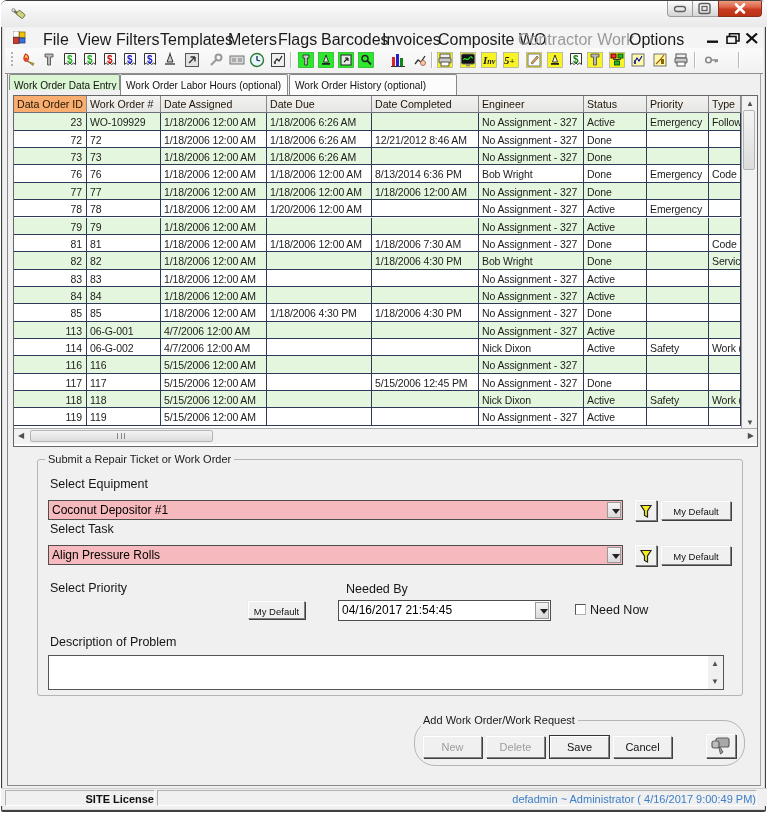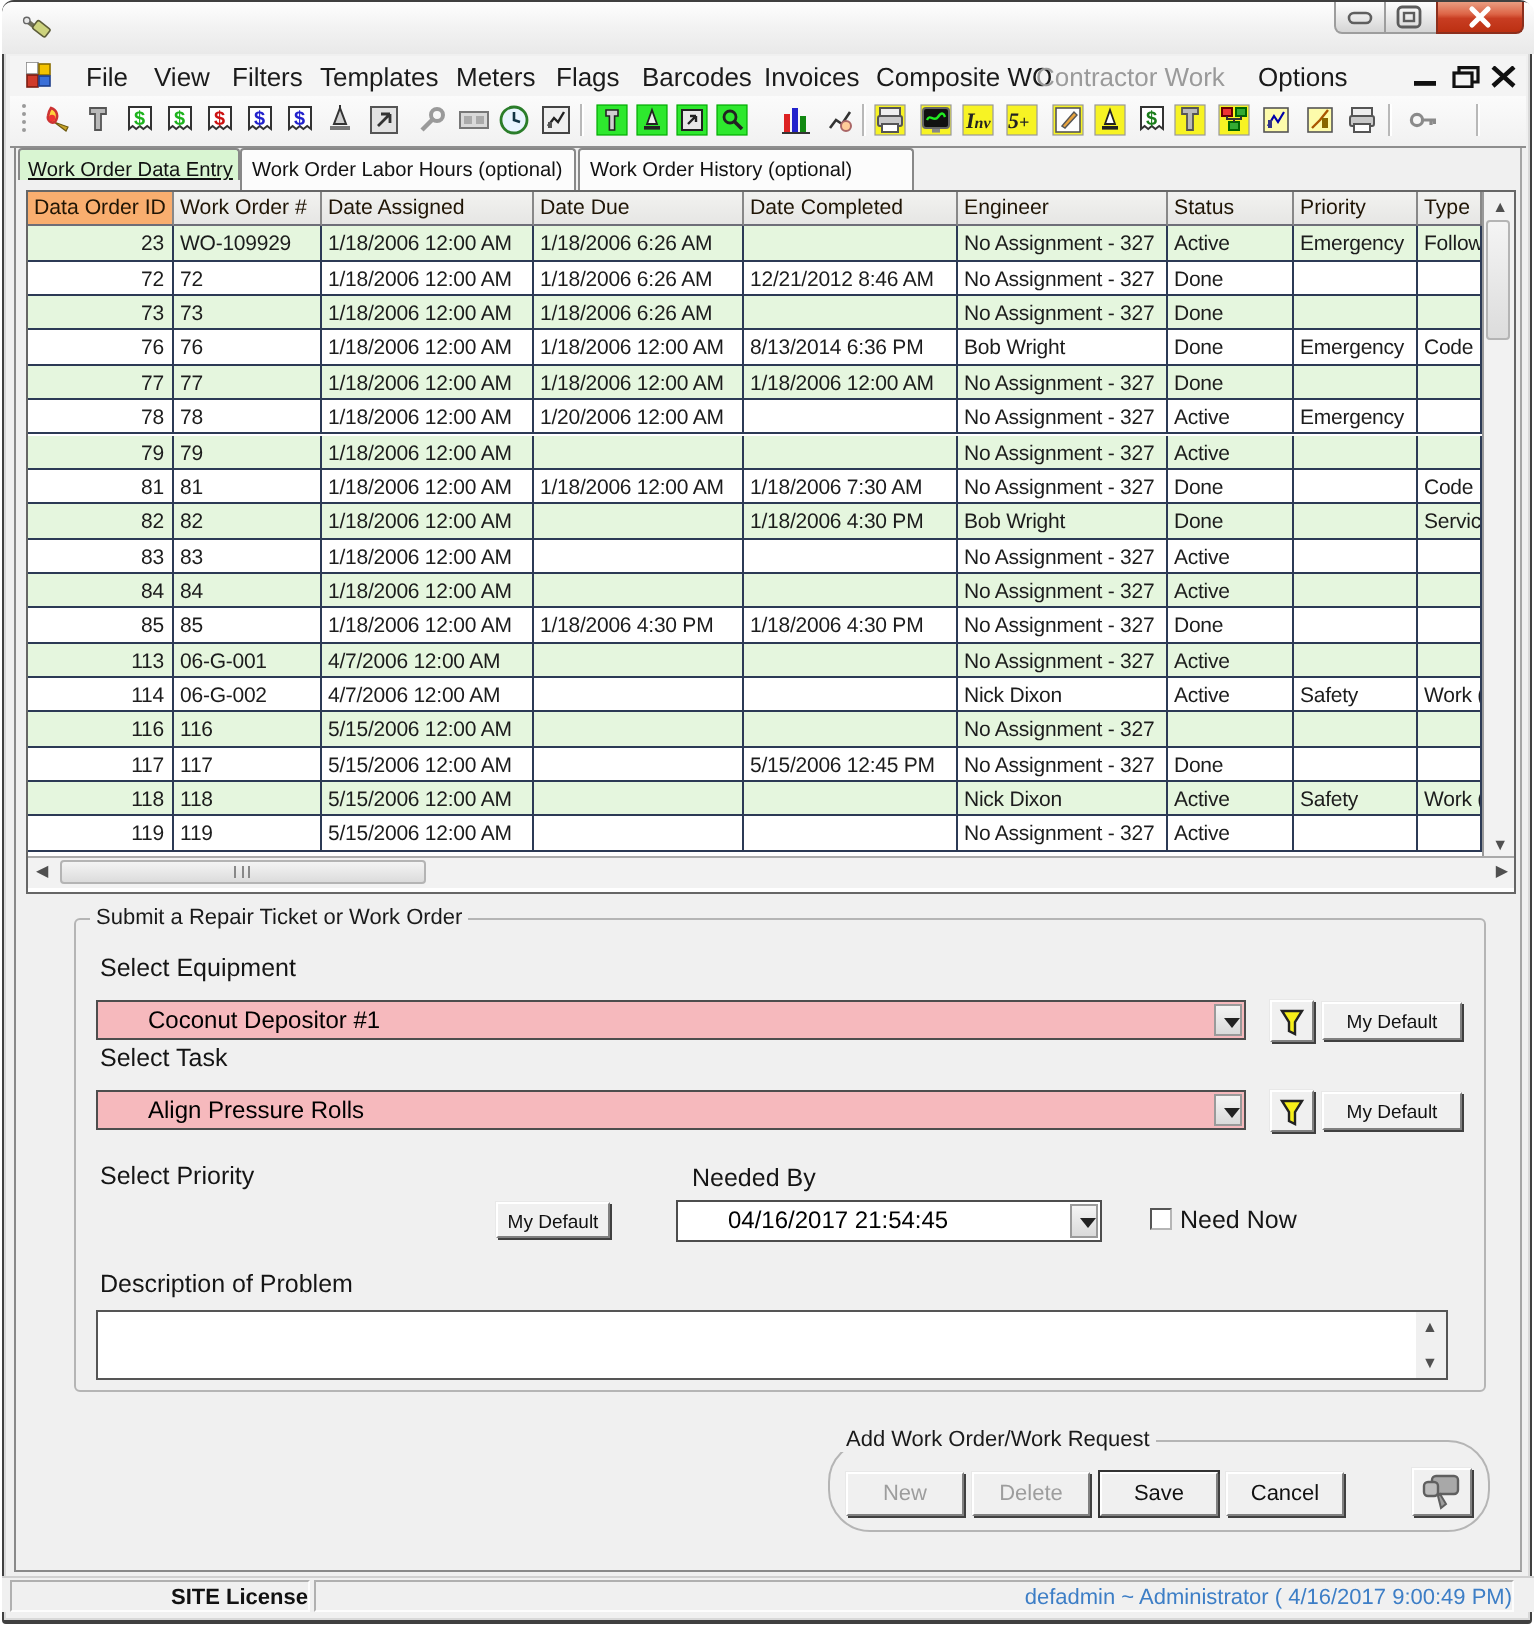--- a/index.html
+++ b/index.html
@@ -13,21 +13,21 @@
 #title-text { position:absolute; left:27px; top:7px; font-size:11px; color:#121212; white-space:nowrap; }
 
 .wbtn { position:absolute; top:0; height:16px; border:1px solid #9d9d9d; border-top:none;
   background:linear-gradient(#fdfdfd,#ececec 45%,#d5d5d5); }
 #b-min { left:666px; width:26px; border-radius:0 0 0 4px; }
 #b-max { left:692px; width:25px; border-left:none; border-right:none; }
 #b-close { left:717px; width:44px; border-radius:0 0 4px 0; border-color:#8c2f1d;
   background:linear-gradient(#eb9d81,#dd6547 40%,#c83d22 55%,#bc3012); }
 
 #menubar { position:absolute; left:5px; right:5px; top:28px; height:20px; background:#f4f4f4; }
-.mi { position:absolute; top:3px; font-size:13px; color:#1a1a1a; }
+.mi { position:absolute; top:3px; font-size:16px; color:#1a1a1a; }
 
 #toolbar { position:absolute; left:5px; right:5px; top:48px; height:26px;
   background:linear-gradient(#fbfbfb,#f1f1f1); border-bottom:1px solid #8e8e8e; }
 .tico { position:absolute; top:4px; width:16px; height:16px; }
 .tsep { position:absolute; top:4px; width:1px; height:16px; background:#b8b8b8; box-shadow:1px 0 0 #fff; }
 
 #form { position:absolute; left:7px; right:7px; top:74px; bottom:27px; background:#f0f0f0;
   border:1px solid #898989; border-top:none; border-right-color:#a5a5a5; }
 
 .tab { position:absolute; top:0px; height:22px; background:#fcfcfc; border:1px solid #888;
@@ -42,21 +42,21 @@
 
 .sb { position:absolute; background:#f2f2f2; }
 .sb-thumb { position:absolute; background:linear-gradient(#f4f4f4,#dcdcdc); border:1px solid #b4b4b4; border-radius:2px; }
 .arr { position:absolute; font-size:8px; color:#505050; text-align:center; line-height:10px; }
 
 .group { position:absolute; border:1px solid #b5b5b5; border-radius:3px; }
 .glabel { position:absolute; top:-7px; background:#f0f0f0; font-size:11px; color:#1a1a1a; padding:0 3px; white-space:nowrap; }
 .lbl { position:absolute; font-size:12.5px; color:#151515; white-space:nowrap; }
 
 .combo { position:absolute; border:1px solid #4d4d4d; background:#fff; font-size:12px; color:#000; }
-.combo .txt { position:absolute; left:3px; top:2px; white-space:nowrap;margin-left:22px; }
+.combo .txt { position:absolute; left:3px; top:2px; white-space:nowrap; }
 .dd { position:absolute; right:1px; top:1px; bottom:1px; width:14px;
   background:linear-gradient(#f4f4f4,#dadada); border:1px solid #9a9a9a; }
 .dd:after { content:""; position:absolute; left:3.5px; top:6px; border:4px solid transparent; border-top:5px solid #222; }
 
 .btn { position:absolute; background:#f0f0f0; border:1px solid #808080;
   border-top-color:#fff; border-left-color:#fff; box-shadow:1px 1px 0 #404040, -0.5px -0.5px 0 #e8e8e8;
   font-size:11px; color:#111; text-align:center; }
 .btn.sm { font-size:9.5px; }
 .btn.dis { color:#9d9d9d; }
 .btn.def { box-shadow:1px 1px 0 #404040, 0 0 0 1px #333; }

